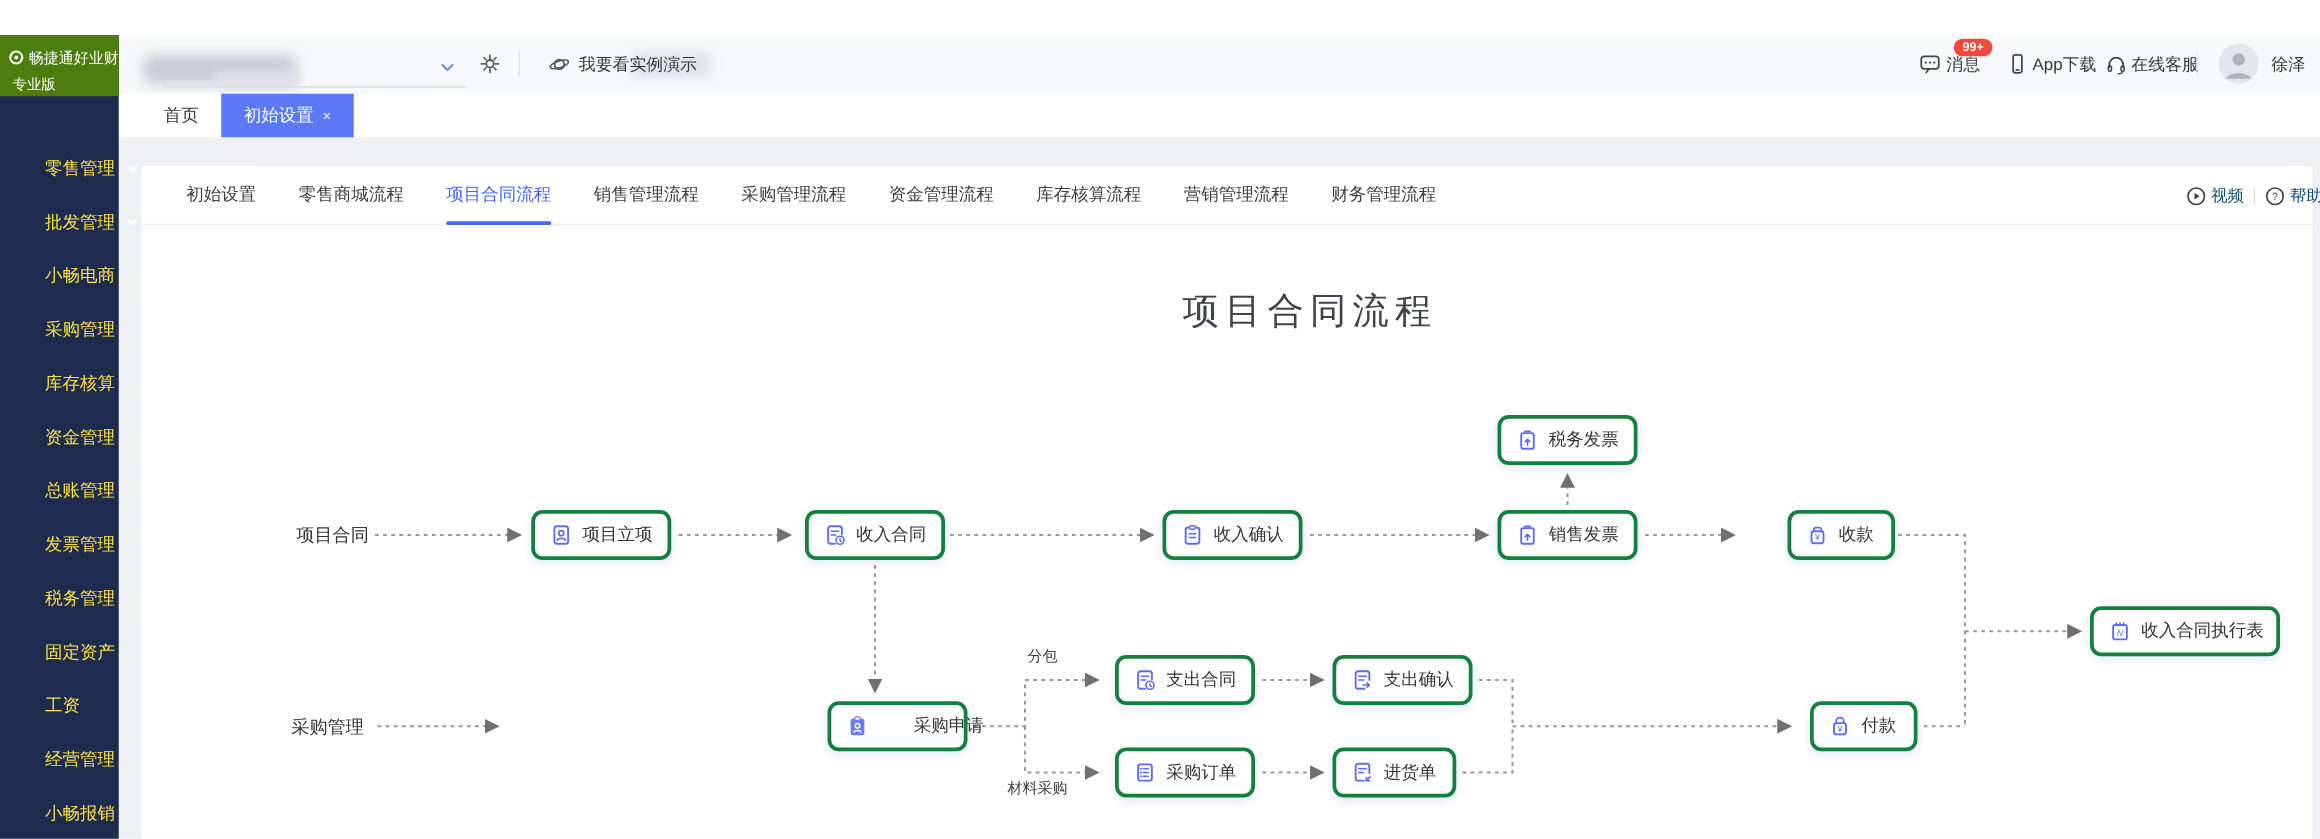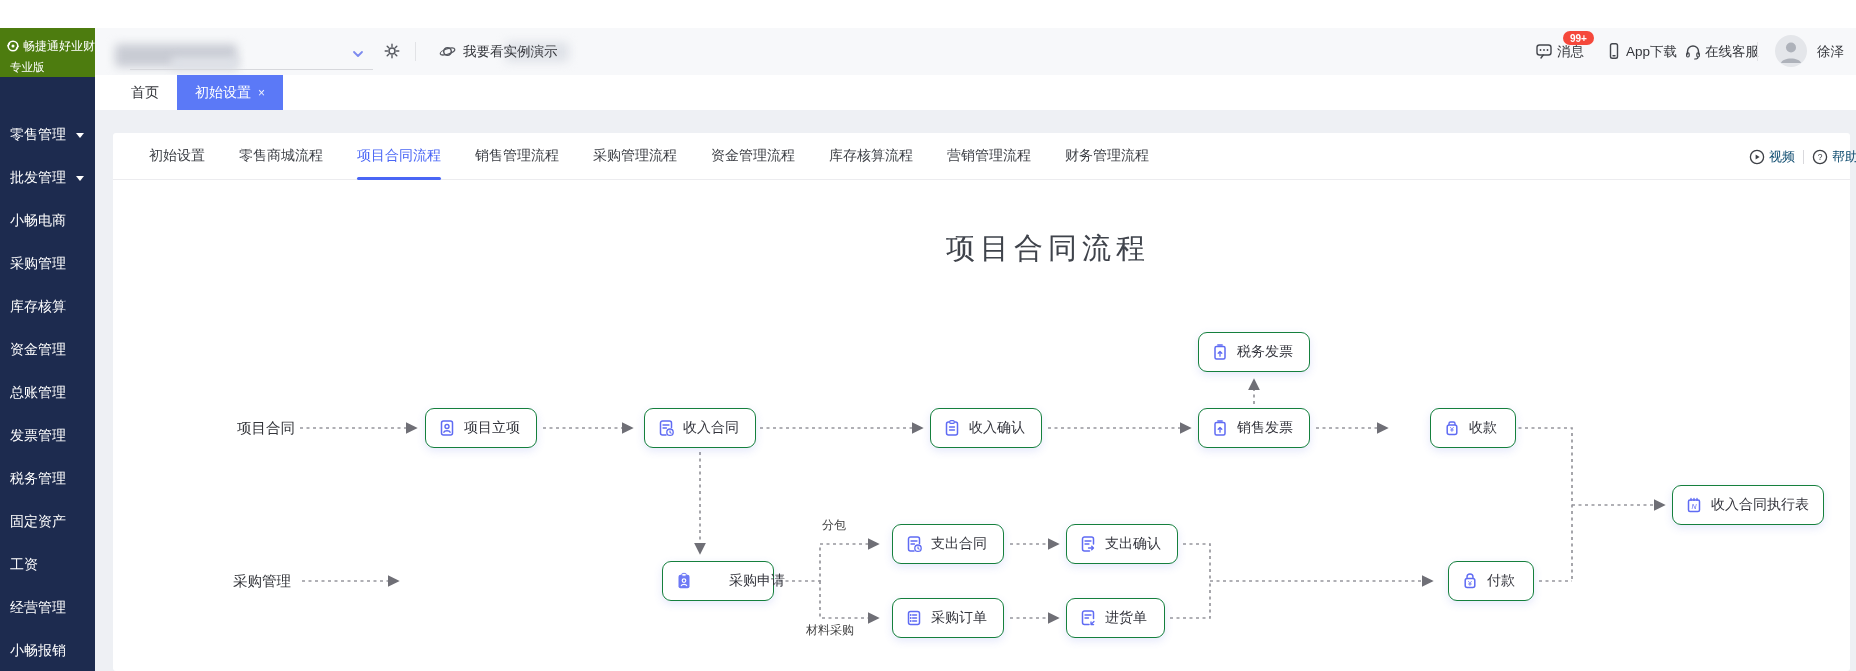--- a/index.html
+++ b/index.html
@@ -10,22 +10,22 @@
   
   #top-strip { left:0; top:0; width:1856px; height:28px; background:#fff; }
 
   
   #sidebar { left:0; top:28px; width:95px; height:643px; background:#1d2b4f; color:#fff; z-index:5; }
   #brand-block { padding:7px 0 0 6px; height:49px; background:#4d7c0f; }
   #brand-row { display:flex; align-items:center; gap:3px; }
   #brand-text { font-size:12px; white-space:nowrap; letter-spacing:0; }
   #edition-text { font-size:11.5px; margin:3px 0 0 4px; }
   #side-nav { margin-top:36px; }
-  .side-item { height:43px; display:flex; align-items:center; padding-left:10px; gap:10px;
-               font-size:14px; color:#ffffff; cursor:pointer; white-space:nowrap; }
+  .side-item { height:43px; display:flex; align-items:center; padding-left:36px; gap:10px;
+               font-size:14px; color:#fde047; cursor:pointer; white-space:nowrap; }
   .caret { width:0; height:0; border-left:4.5px solid transparent; border-right:4.5px solid transparent;
            border-top:5.5px solid #fff; margin-top:2px; }
 
   
   #header { left:95px; top:28px; width:1761px; height:47px; background:#f7f8fa; }
   .blurpill { position:absolute; border-radius:4px; }
   #select-underline { position:absolute; left:35px; top:41px; width:243px; height:1px; background:#d7d8dc; }
   .hicon { position:absolute; top:14px; }
   .htext { position:absolute; top:15px; font-size:13.5px; color:#33353a; white-space:nowrap; }
   .hdivider { position:absolute; top:14px; width:1px; height:19px; background:#e2e3e6; }
@@ -59,21 +59,21 @@
   .action-item { display:flex; align-items:center; gap:4px; font-size:13px; color:#0c4a6e; cursor:pointer; white-space:nowrap; }
   .vdiv { width:1px; height:14px; background:#d9d9dd; }
 
   
   #diagram { left:0; top:0; width:1856px; height:671px; pointer-events:none; z-index:4; }
   #diagram svg#edges { position:absolute; left:0; top:0; }
   #diag-title { position:absolute; left:898px; top:229px; width:300px; text-align:center;
                 font-size:29px; letter-spacing:5px; color:#3f434b; pointer-events:auto; }
   .lane-label { position:absolute; font-size:14.5px; color:#33353a; font-weight:500; pointer-events:auto; }
   .edge-label { position:absolute; font-size:12px; color:#404040; pointer-events:auto; }
-  .node { position:absolute; height:40px; background:#fff; border:1px solid #15803d; border-radius:9px;
+  .node { position:absolute; height:40px; background:#fff; border:3px solid #15803d; border-radius:9px;
           box-shadow:0 3px 8px rgba(93,111,233,.16); display:flex; align-items:center; gap:8px;
           padding-left:12px; font-size:14px; color:#33343c; pointer-events:auto; cursor:pointer;
           white-space:nowrap; }
   .node svg { flex:0 0 auto; }
 </style>
 </head>
 <body>
 
 <div id="top-strip" class="abs"></div>
 

